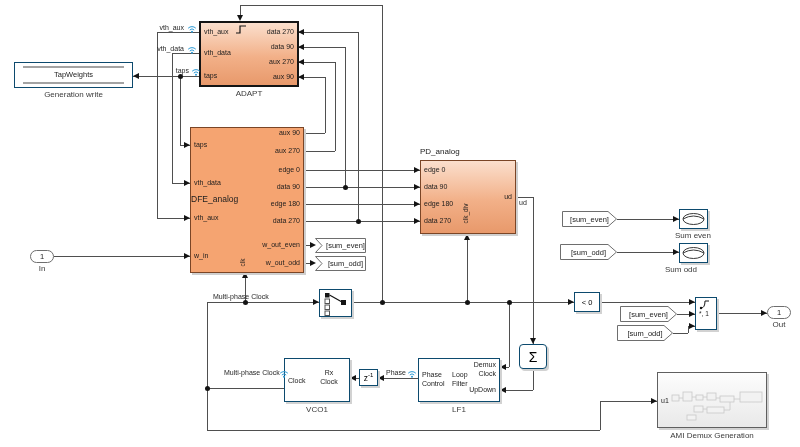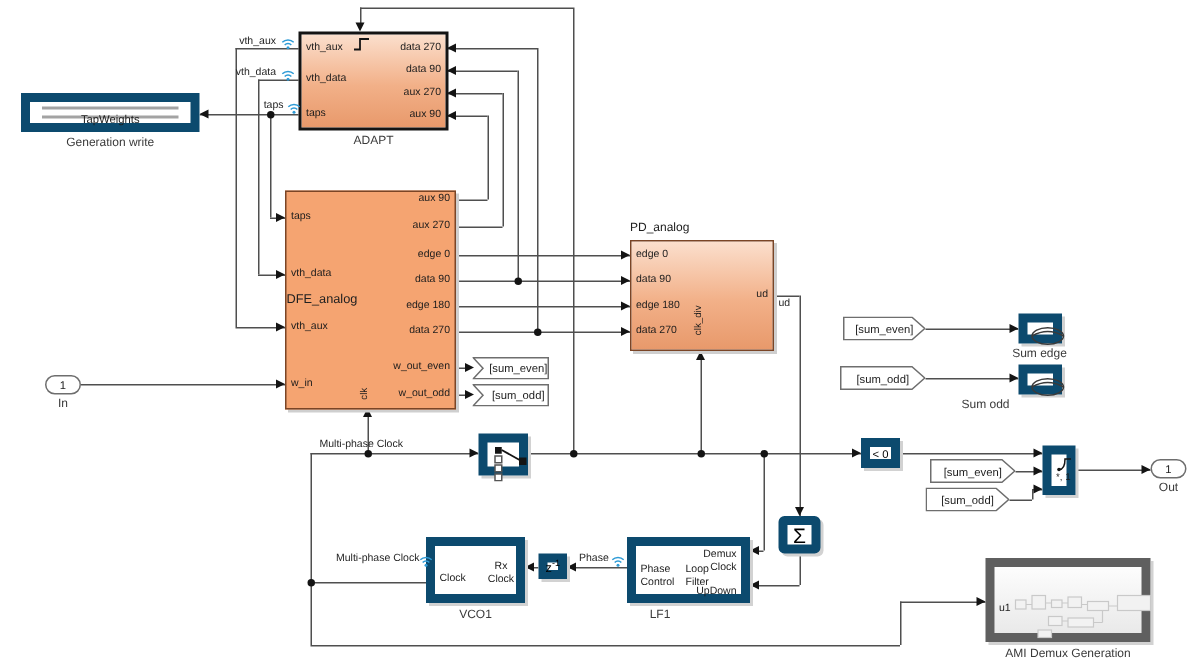--- a/index.html
+++ b/index.html
@@ -8,21 +8,21 @@
   
   .wh{position:absolute;height:1px;background:#4f4f4f}
   .wv{position:absolute;width:1px;background:#4f4f4f}
   .dot{position:absolute;width:5px;height:5px;border-radius:50%;background:#141414}
   .ar{position:absolute;width:0;height:0}
   .ar.r{border-top:3px solid transparent;border-bottom:3px solid transparent;border-left:6px solid #141414}
   .ar.l{border-top:3px solid transparent;border-bottom:3px solid transparent;border-right:6px solid #141414}
   .ar.u{border-left:3px solid transparent;border-right:3px solid transparent;border-bottom:6px solid #141414}
   .ar.d{border-left:3px solid transparent;border-right:3px solid transparent;border-top:6px solid #141414}
   
-  .blk{position:absolute;box-sizing:border-box;background:#fff;border:6px solid #0c4a6e;
+  .blk{position:absolute;box-sizing:border-box;background:#fff;border:1px solid #0c4a6e;
        box-shadow:2px 2px 0 #d2d2d2}
   .sub{position:absolute;box-sizing:border-box;border:1px solid #7a4526;
        background:linear-gradient(to bottom,#fbdfcd 0%,#f2b088 55%,#e8996b 100%);
        box-shadow:2px 2px 0 #cfcfcf}
   .flat{background:#f5a471}
   .pl{position:absolute;font-size:7px;line-height:8px;color:#1c1c1c;white-space:nowrap}
   .pr{text-align:right}
   .ln{display:block}
   .title{position:absolute;font-size:8.5px;color:#202020;text-align:left;white-space:nowrap}
   .blabel{position:absolute;font-size:8px;color:#3a3a3a;text-align:center;white-space:nowrap}
@@ -214,28 +214,28 @@
       </svg>
     <span style="padding-right:6px">[sum_odd]</span>
   </div>
 
   <div class="blk" style="left:679px;top:209px;width:29px;height:20px">
     <svg width="27" height="18" viewBox="0 0 27 18" style="position:absolute;left:0;top:0">
       <ellipse cx="13.5" cy="9" rx="10.5" ry="5.5" fill="none" stroke="#3a3a3a" stroke-width="1"></ellipse>
       <path d="M3,9 Q13.5,3 24,9" fill="none" stroke="#3a3a3a" stroke-width="1"></path>
     </svg>
   </div>
-  <div class="blabel" style="left:663px;top:231px;width:60px">Sum edge</div>
+  <div class="blabel" style="left:663px;top:231px;width:60px">Sum even</div>
   <div class="blk" style="left:679px;top:243px;width:29px;height:20px">
     <svg width="27" height="18" viewBox="0 0 27 18" style="position:absolute;left:0;top:0">
       <ellipse cx="13.5" cy="9" rx="10.5" ry="5.5" fill="none" stroke="#3a3a3a" stroke-width="1"></ellipse>
       <path d="M3,9 Q13.5,3 24,9" fill="none" stroke="#3a3a3a" stroke-width="1"></path>
     </svg>
   </div>
-  <div class="blabel" style="left:627px;top:265px;width:60px">Sum odd</div>
+  <div class="blabel" style="left:651px;top:265px;width:60px">Sum odd</div>
 
   <div class="oval" style="left:30px;top:250px;width:24px;height:13px">
     <span>1</span>
   </div>
   <div class="blabel" style="left:30px;top:264px;width:24px">In</div>
   <div class="oval" style="left:767px;top:306px;width:24px;height:13px">
     <span>1</span>
   </div>
   <div class="blabel" style="left:767px;top:320px;width:24px">Out</div>
 
@@ -287,21 +287,21 @@
     <div class="pl" style="left:33px;top:11px;line-height:9px">
       <span class="ln">Loop</span>
         <span class="ln">Filter</span>
     </div>
     <div class="pl pr" style="right:3px;top:1px;line-height:9px">
       <span class="ln">Demux</span>
         <span class="ln">Clock</span>
     </div>
     <div class="pl pr" style="right:3px;top:27px">UpDown</div>
   </div>
-  <div class="blabel" style="left:399px;top:405px;width:82px">LF1</div>
+  <div class="blabel" style="left:418px;top:405px;width:82px">LF1</div>
 
   <div class="blk center" style="left:359px;top:369px;width:19px;height:17px;font-size:8.5px">
     <span><span>z</span><sup style="font-size:6px">-1</sup></span>
   </div>
 
   <div class="blk" style="left:284px;top:358px;width:66px;height:44px">
     <div class="pl" style="left:3px;top:18px">Clock</div>
     <div class="pl" style="left:26px;top:9px;line-height:9px;width:36px;text-align:center">
       <span class="ln">Rx</span>
         <span class="ln">Clock</span>

